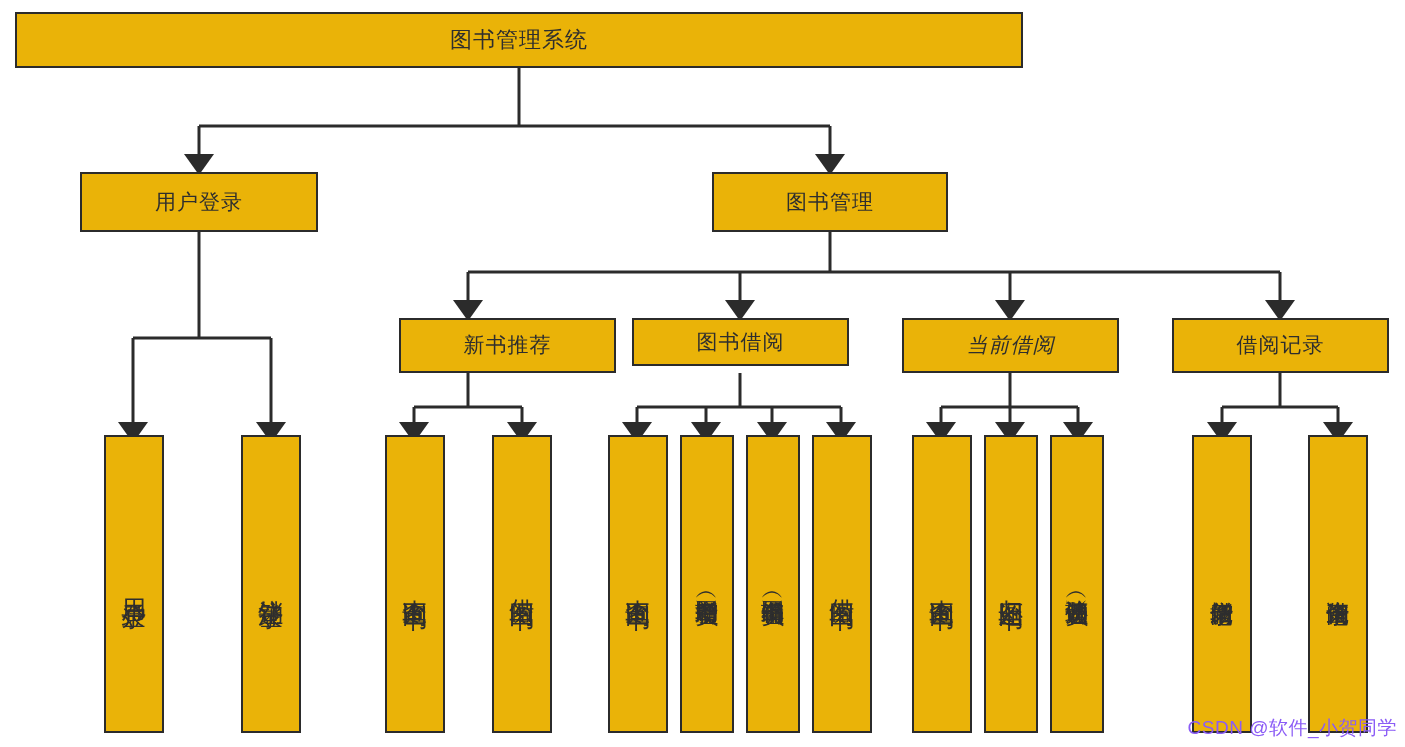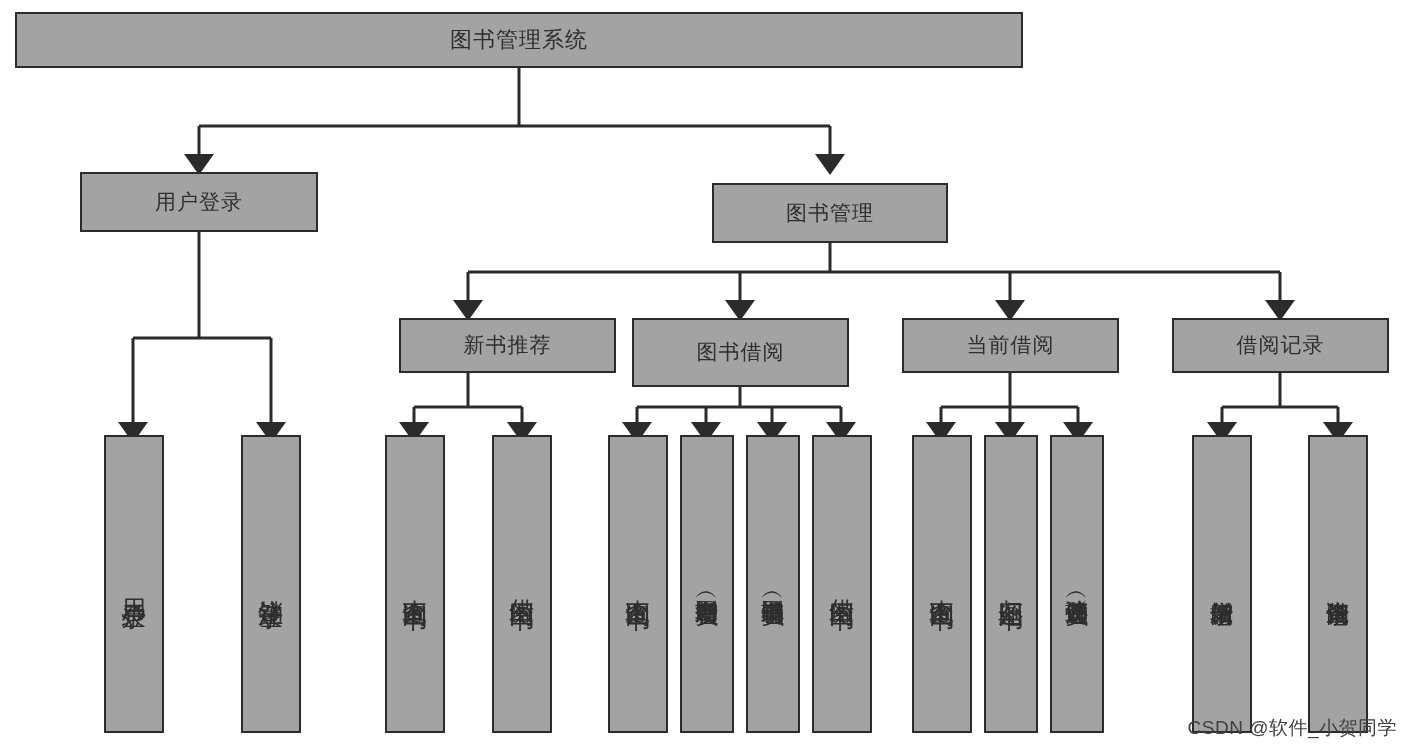--- a/index.html
+++ b/index.html
@@ -22,21 +22,21 @@
     left: 0;
     top: 0;
     width: 1405px;
     height: 747px;
     pointer-events: none;
   }
   .node {
     position: absolute;
     box-sizing: border-box;
     border: 2.5px solid #2b2b2b;
-    background: #a3a3a3;
+    background: #eab308;
     display: flex;
     align-items: center;
     justify-content: center;
     color: #2e2e2e;
     overflow: hidden;
   }
   .node.h {
     font-size: 21px;
     letter-spacing: 1px;
     line-height: 1.15;
@@ -59,21 +59,21 @@
   }
   .vtext.tight {
     font-size: 23px;
     letter-spacing: 0.5px;
   }
   #watermark {
     position: absolute;
     right: 8px;
     bottom: 6px;
     font-size: 19px;
-    color: #404040;
+    color: #8b5cf6;
     letter-spacing: 0.5px;
     white-space: nowrap;
   }
 </style>
 </head>
 <body>
 
 <div id="canvas">
 
   <svg id="wires" viewBox="0 0 1405 747">
@@ -122,25 +122,25 @@
       <path d="M1280,373 L1280,407"></path>
       <path d="M1222,407 L1338,407"></path>
       <path d="M1222,407 L1222,428" marker-end="url(#arr)"></path>
       <path d="M1338,407 L1338,428" marker-end="url(#arr)"></path>
     </g>
   </svg>
 
   <div class="node h root" style="left:15px; top:12px; width:1008px; height:56px;">图书管理系统</div>
 
   <div class="node h" style="left:80px; top:172px; width:238px; height:60px;">用户登录</div>
-  <div class="node h" style="left:712px; top:172px; width:236px; height:60px;margin-top:11px;">图书管理</div>
+  <div class="node h" style="left:712px; top:172px; width:236px; height:60px;">图书管理</div>
 
   <div class="node h" style="left:360px; top:318px; width:217px; height:55px;margin-left:39px;">新书推荐</div>
-  <div class="node h" style="left:632px; top:318px; width:217px; height:69px;">图书借阅</div>
-  <div class="node h" style="left:902px; top:318px; width:217px; height:55px;">当前借阅</div>
+  <div class="node h" style="left:632px; top:318px; width:217px; height:48px;">图书借阅</div>
+  <div class="node h" style="left:902px; top:318px; width:217px; height:55px;font-style:italic;">当前借阅</div>
   <div class="node h" style="left:1172px; top:318px; width:217px; height:55px;font-family:Liberation Serif, serif;">借阅记录</div>
 
   <div class="node v" style="left:104px; top:435px; width:60px; height:298px;">
     <span class="vtext">用户登录</span>
   </div>
   <div class="node v" style="left:241px; top:435px; width:60px; height:298px;">
     <span class="vtext">注销登录</span>
   </div>
 
   <div class="node v" style="left:385px; top:435px; width:60px; height:298px;">

